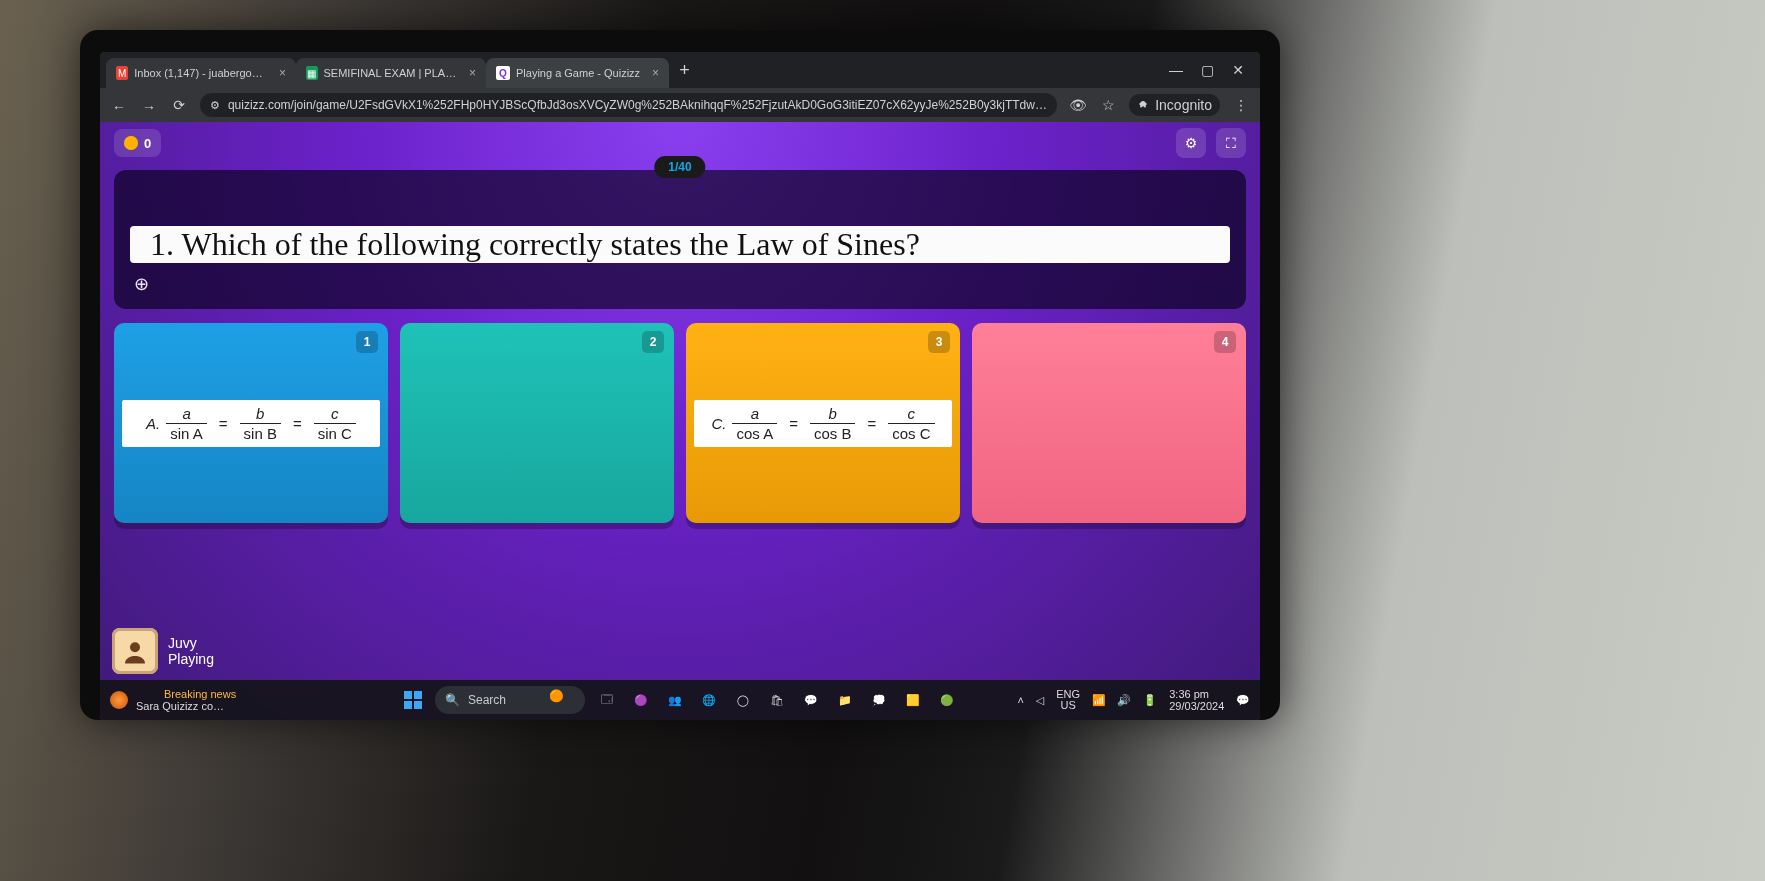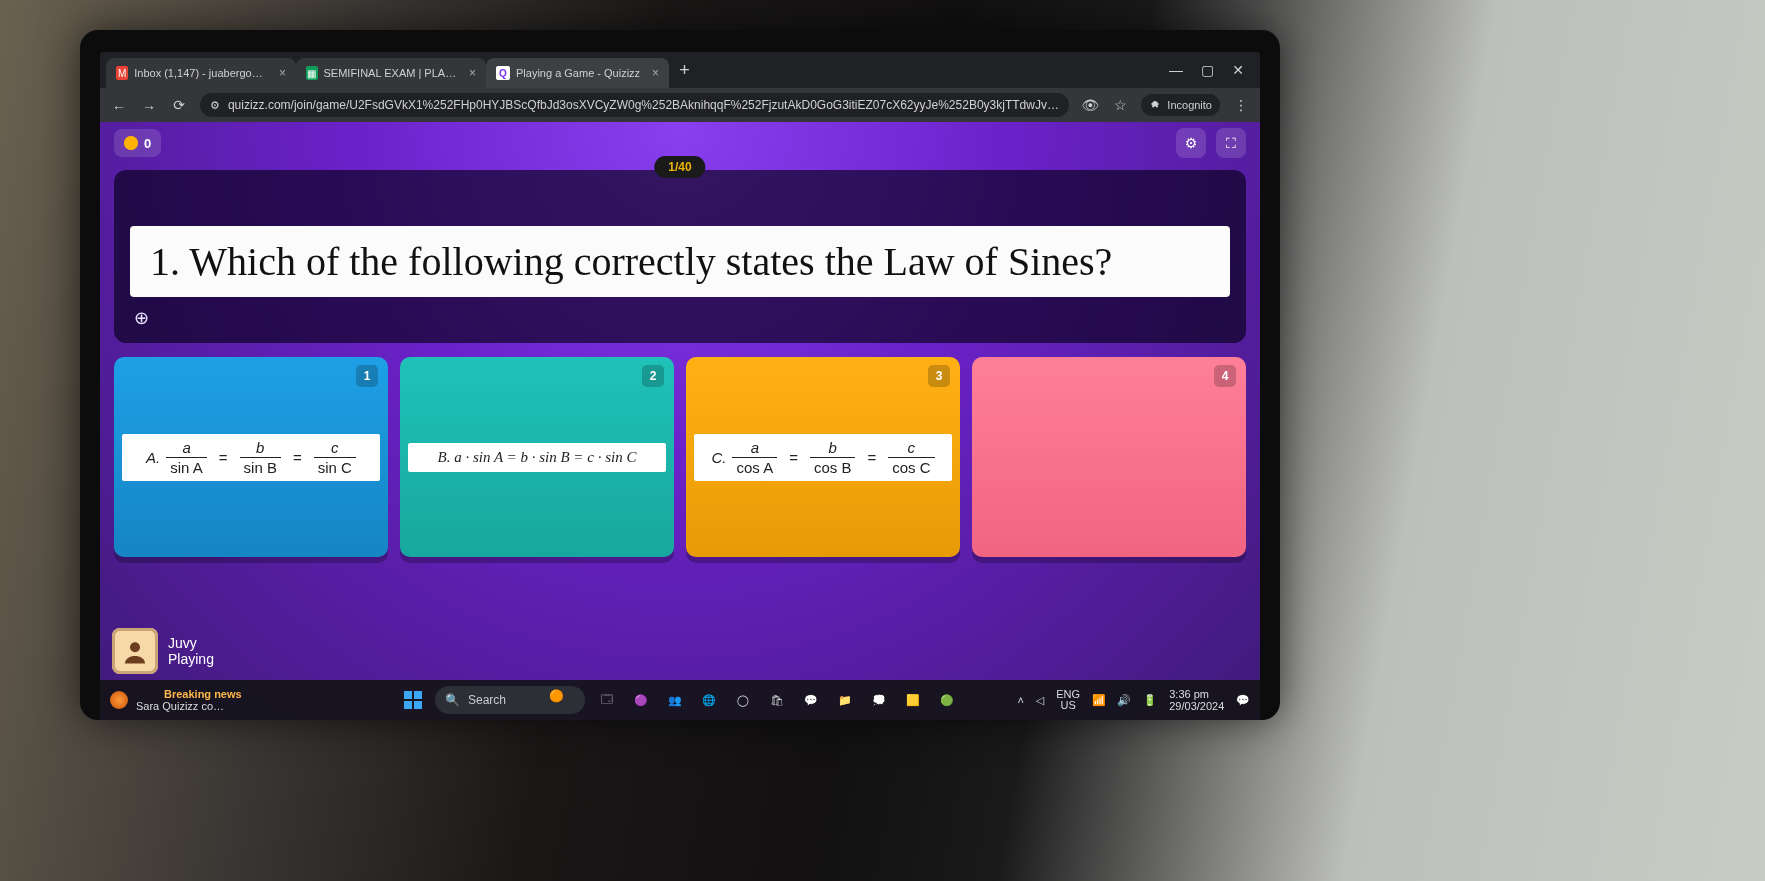--- a/index.html
+++ b/index.html
@@ -18,34 +18,34 @@
   .tab .fav { width:14px; height:14px; border-radius:2px; display:inline-flex; align-items:center; justify-content:center; font-size:10px; }
   .tab .lbl { white-space:nowrap; overflow:hidden; text-overflow:ellipsis; }
   .tab .x { margin-left:6px; font-size:12px; color:#aaa; }
   .newtab { color:#cfd0d1; font-size:18px; padding:0 10px; align-self:center; }
   .winctl { margin-left:auto; display:flex; gap:18px; color:#cfd0d1; padding:0 10px; align-self:center; font-size:14px;}
   .addrbar { height:34px; background:#35363a; display:flex; align-items:center; padding:0 10px; gap:12px; color:#cfd0d1; font-size:12px; }
   .navbtn { width:18px; text-align:center; font-size:14px; cursor:pointer;}
   .url { flex:1; background:#202124; height:24px; border-radius:12px; display:flex; align-items:center; padding:0 10px; gap:8px; overflow:hidden; }
   .url .lock{font-size:11px;}
   .url .text{white-space:nowrap; overflow:hidden; text-overflow:ellipsis; color:#d0d1d2;}
-  .chip { background:#202124; border-radius:12px; height:22px; display:flex; align-items:center; gap:6px; padding:0 8px; font-size:11px;}
+  .chip { background:#202124; border-radius:12px; height:22px; display:flex; align-items:center; gap:6px; padding:0 8px; font-size:14px;}
   .chip svg{width:12px;height:12px;fill:#cfd0d1}
 
   
   .page { position:absolute; left:0; right:0; top:70px; bottom:0; background:radial-gradient(ellipse at 50% 0%, #8a3ff0 0%, #6b21c9 40%, #3f1a78 100%); }
   .topstrip{ height:42px; display:flex; align-items:center; padding:0 14px; }
   .streak{ background:rgba(255,255,255,.13); border-radius:8px; height:28px; display:flex; align-items:center; gap:6px; padding:0 10px; color:#fff; font-size:13px; font-weight:600;}
   .streak .ico{ width:14px;height:14px; background:#ffb300; border-radius:50%; display:inline-block; box-shadow:0 0 6px #ffb300 inset;}
   .toptools{ margin-left:auto; display:flex; gap:10px;}
   .sqbtn{ width:30px;height:30px; background:rgba(255,255,255,.14); border-radius:8px; display:flex; align-items:center; justify-content:center; color:#fff; font-size:14px; cursor:pointer;}
 
   .qwrap{ margin:6px 14px 0 14px; background:rgba(6,0,25,.65); border-radius:12px; position:relative; padding:12px 0 14px 0; }
-  .qcounter{ position:absolute; top:-14px; left:50%; transform:translateX(-50%); background:#1a1a1a; color:#eab308; border-radius:14px; padding:4px 14px; font-size:12px; font-weight:600;}
-  .qband{ margin:44px 16px 0 16px; background:#fbfbfb; color:#111; border-radius:4px; padding:12px 20px; font-size:40px; font-family:Georgia,'Times New Roman',serif; }
+  .qcounter{ position:absolute; top:-14px; left:50%; transform:translateX(-50%); background:#1a1a1a; color:#0ea5e9; border-radius:14px; padding:4px 14px; font-size:12px; font-weight:600;}
+  .qband{ margin:44px 16px 0 16px; background:#fbfbfb; color:#111; border-radius:4px; padding:0 20px; font-size:32px; font-family:Georgia,'Times New Roman',serif; }
   .qtools{ margin:10px 0 0 20px; }
   .zoom{ color:#e9e2ff; font-size:18px; cursor:pointer; display:inline-block;}
 
   .answers{ display:grid; grid-template-columns:repeat(4,1fr); gap:12px; margin:14px 14px 0 14px; }
   .card{ position:relative; height:200px; border-radius:10px; cursor:pointer; box-shadow:0 6px 0 rgba(0,0,0,.25); display:flex; align-items:center; justify-content:center; }
   .card .num{ position:absolute; top:8px; right:10px; width:22px; height:22px; border-radius:5px; background:rgba(0,0,0,.2); color:#fff; font-size:12px; display:flex; align-items:center; justify-content:center; font-weight:700;}
   .card .strip{ background:#fff; color:#222; width:94%; padding:6px 8px; font-family:'Times New Roman',serif; font-size:15px; border-radius:2px; display:flex; align-items:center; gap:6px; justify-content:center; white-space:nowrap;}
   .c1{ background:linear-gradient(#1ea0e6,#1585c4);} 
   .c2{ background:linear-gradient(#1fc2b8,#17a79e);} 
   .c3{ background:linear-gradient(#ffb114,#e89a06);} 
@@ -58,21 +58,21 @@
   .it{ font-style:italic;}
 
   .player{ position:absolute; left:12px; bottom:46px; display:flex; align-items:center; gap:10px; color:#fff; }
   .avatar{ width:46px; height:46px; border-radius:8px; background:#f7d9a8; display:flex; align-items:center; justify-content:center; box-shadow:inset 0 0 0 3px #caa477;}
   .avatar svg{width:30px;height:30px;}
   .pname{ font-weight:400; font-size:14px; line-height:16px;}
 
   
   .taskbar{ position:absolute; left:0; right:0; bottom:0; height:40px; background:rgba(20,20,24,.92); display:flex; align-items:center; padding:0 10px; gap:10px; color:#dcdde0; font-size:11px; backdrop-filter:blur(2px);}
   .news{ display:flex; flex-direction:column; line-height:12px; }
-  .news .h{ font-weight:700; color:#ffb74a;padding-left:28px;}
+  .news .h{ font-weight:400; color:#ffb74a;padding-left:28px;}
   .tcenter{ position:absolute; left:50%; transform:translateX(-50%); display:flex; align-items:center; gap:10px;}
   .tsearch{ background:#2c2f36; border-radius:16px; height:28px; display:flex; align-items:center; gap:8px; padding:0 14px 0 10px; color:#c9cbce; font-size:12px; min-width:150px;}
   .ticon{ width:24px; height:24px; border-radius:6px; display:flex; align-items:center; justify-content:center; }
   .tright{ margin-left:auto; display:flex; align-items:center; gap:12px;}
   .clock{ text-align:left; line-height:12px;}
 
   .dot{width:22px;height:22px;border-radius:50%;}
 </style>
 </head>
 <body>
@@ -164,21 +164,20 @@
            <span class="eq">=</span>
            <span class="frac">
                   <span class="top it">c</span>
                   <span class="bot">sin C</span>
                 </span>
          </div>
        </div>
 
        <div class="card c2">
          <span class="num">2</span>
-         <div class="strip it">B. a · sin A = b · sin B = c · sin C</div>
        </div>
 
        <div class="card c3">
          <span class="num">3</span>
          <div class="strip">
            <span class="it">C.</span>
            <span class="frac">
                   <span class="top it">a</span>
                   <span class="bot">cos A</span>
                 </span>

